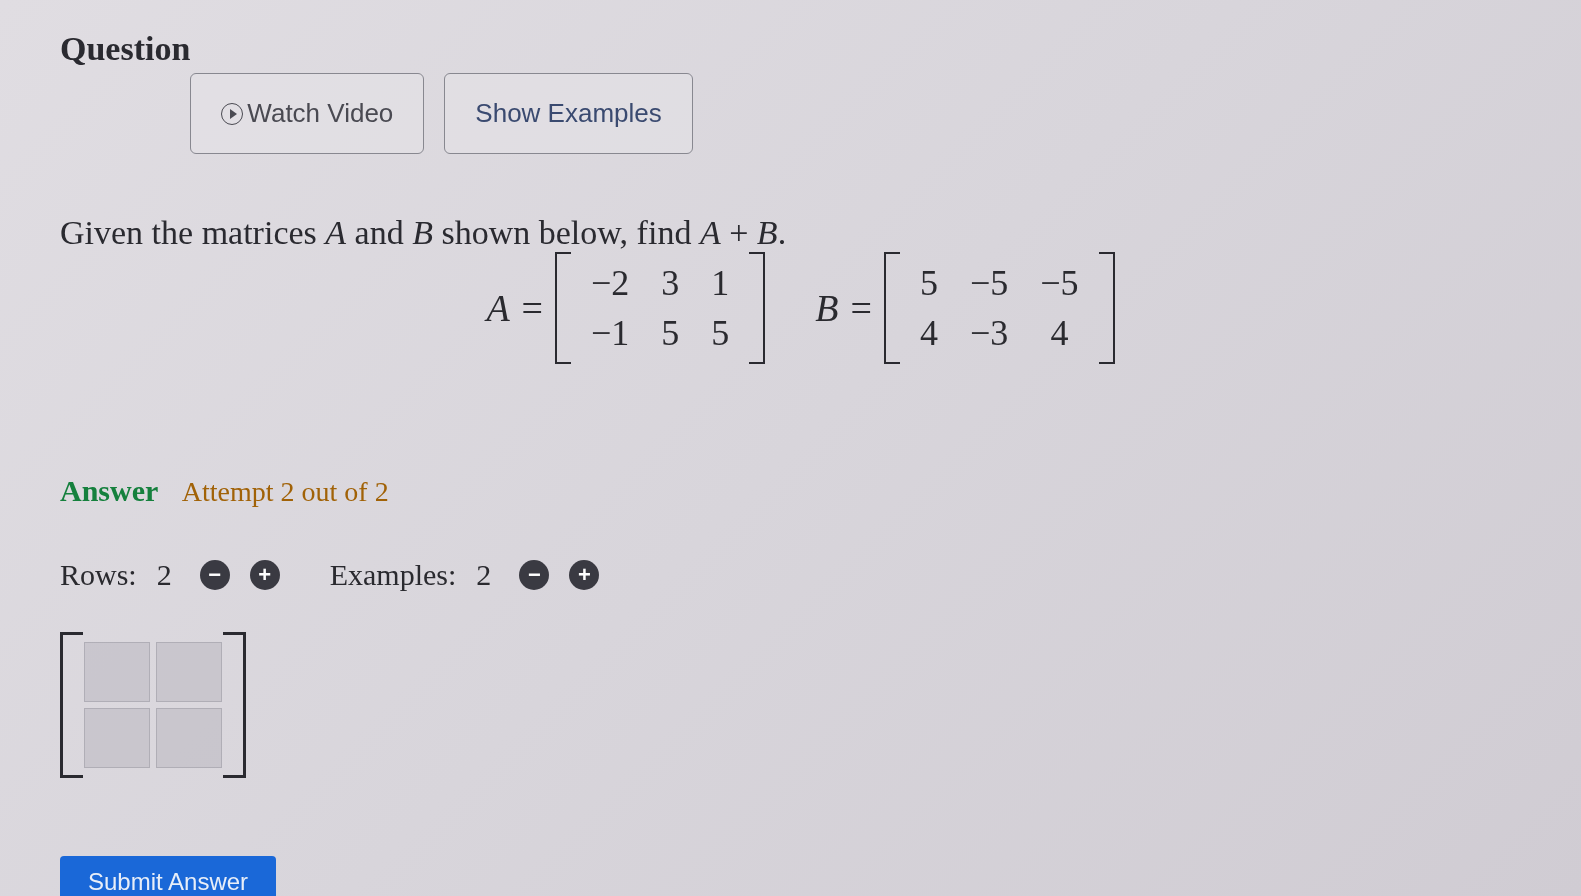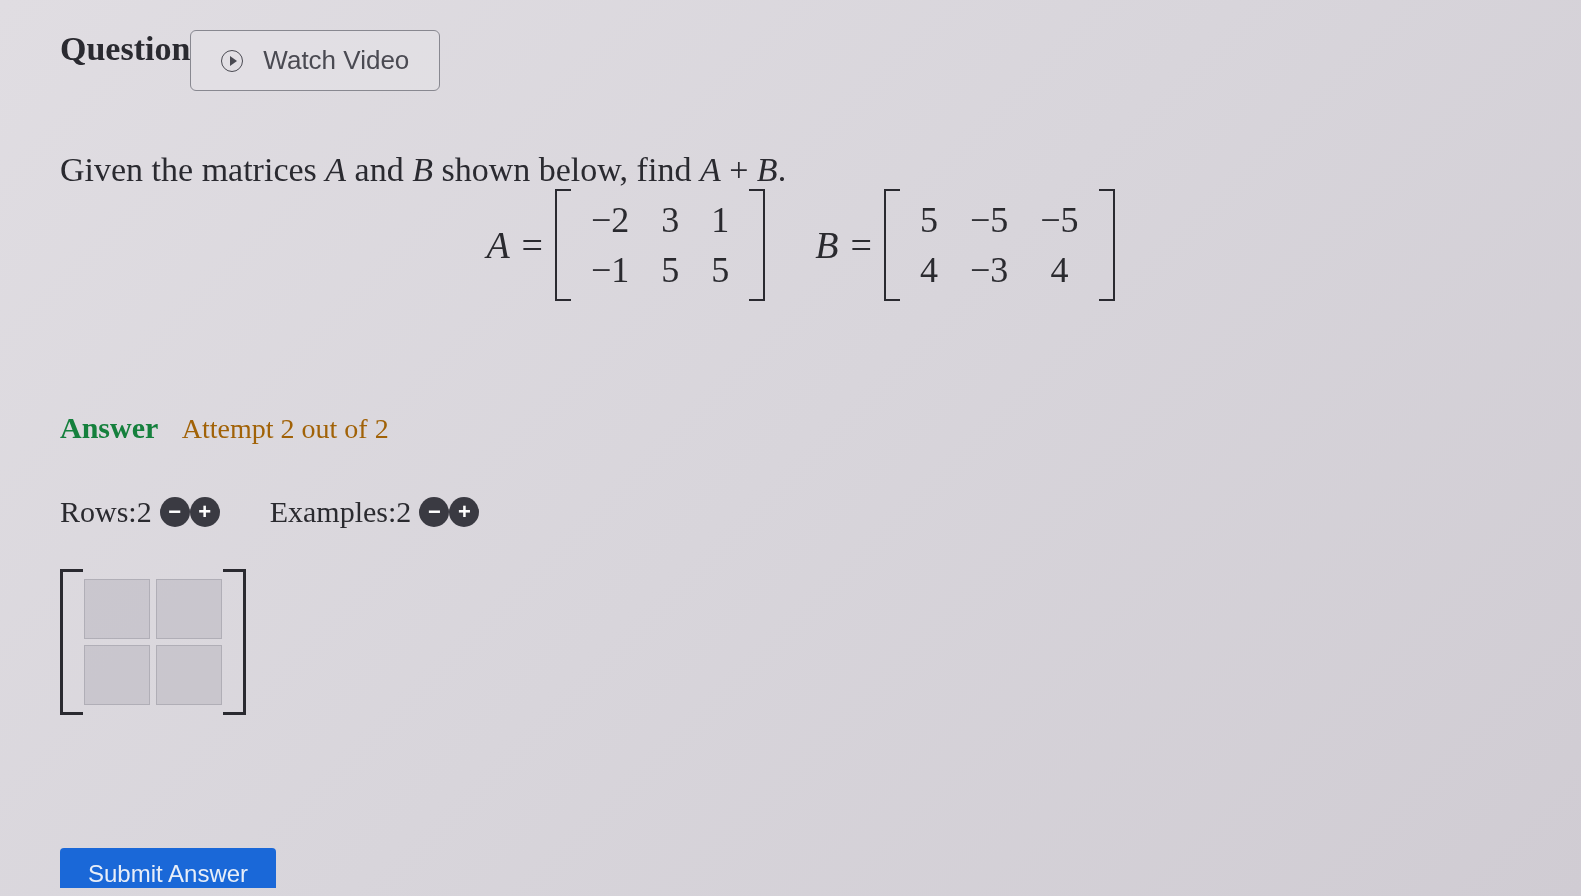--- a/index.html
+++ b/index.html
@@ -25,29 +25,30 @@
     font-family: Georgia, serif;
     color: #2a2a30;
   }
   .header-buttons {
     display: flex;
     gap: 20px;
   }
   .hbtn {
     border: 1.5px solid #888890;
     background: rgba(230,228,232,0.5);
-    padding: 14px 30px;
+    padding: 24px 30px;
     font-size: 26px;
     color: #4a4a52;
     border-radius: 6px;
     cursor: pointer;
     display: flex;
     align-items: center;
-    gap: 20px;
+    gap: 4px;
     font-family: -apple-system, Arial, sans-serif;
+    margin-top: 43px;
   }
   .hbtn.examples { color: #3a4a70; }
   .play-icon {
     display:inline-flex;
     width:22px;height:22px;
     border:1.8px solid #4a4a52;
     border-radius:50%;
     align-items:center;justify-content:center;
   }
   .play-icon::after{
@@ -105,21 +106,21 @@
   .answer-label { font-weight:bold; color:#15803d; }
   .attempt { color:#a16207; margin-left:16px; font-size:28px; }
   .rc-row {
     display:flex;
     align-items:center;
     gap: 50px;
     font-size:30px;
     margin-bottom: 40px;
     font-family: Georgia, serif;
   }
-  .rc-group { display:flex; align-items:center; gap:0; }
+  .rc-group { display:flex; align-items:center; gap:20px; }
   .circ-btn {
     width:30px;height:30px;
     border-radius:50%;
     background:#3a3a42;
     color:#fff;
     display:inline-flex;
     align-items:center;justify-content:center;
     font-size:22px;
     font-weight:bold;
     cursor:pointer;
@@ -157,35 +158,38 @@
   .submit-btn {
     background:#1a68d8;
     color:#e8eef8;
     font-size:24px;
     padding: 12px 28px 0 28px;
     border:none;
     border-radius:4px 4px 0 0;
     font-family: -apple-system, Arial, sans-serif;
     cursor:pointer;
     position:absolute;
-    bottom:8px;
+    bottom:0;
     left:60px;
     height:40px;
     overflow:hidden;
   }
 </style>
 </head>
 <body>
 
 <div class="header-row">
   <div class="question-title">Question</div>
   <div class="header-buttons">
     <div class="hbtn">
       <span class="play-icon"></span>
       <span>Watch Video</span>
+    </div>
+    <div class="hbtn examples">
+      <span>Show Examples</span>
     </div>
   </div>
 </div>
 
 <div class="prompt">
   <span>Given the matrices </span><span class="mi">A</span><span> and </span><span class="mi">B</span><span> shown below, find </span><span class="mi">A</span><span> + </span><span class="mi">B</span><span>.</span>
 </div>
 
 <div class="matrices-row">
   <div class="mx-wrap">

